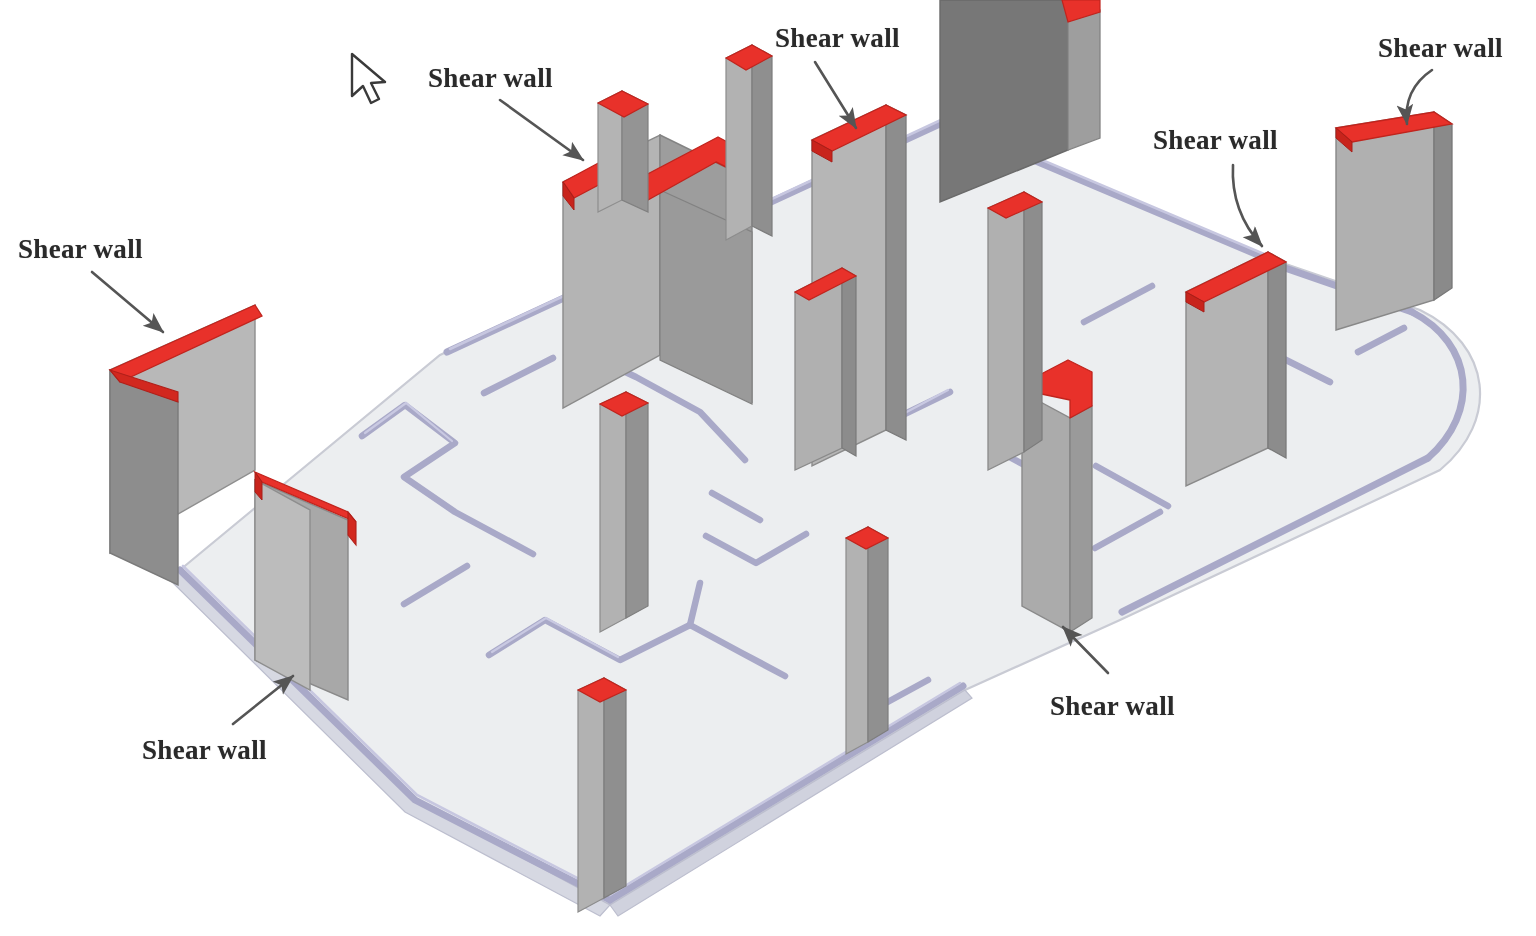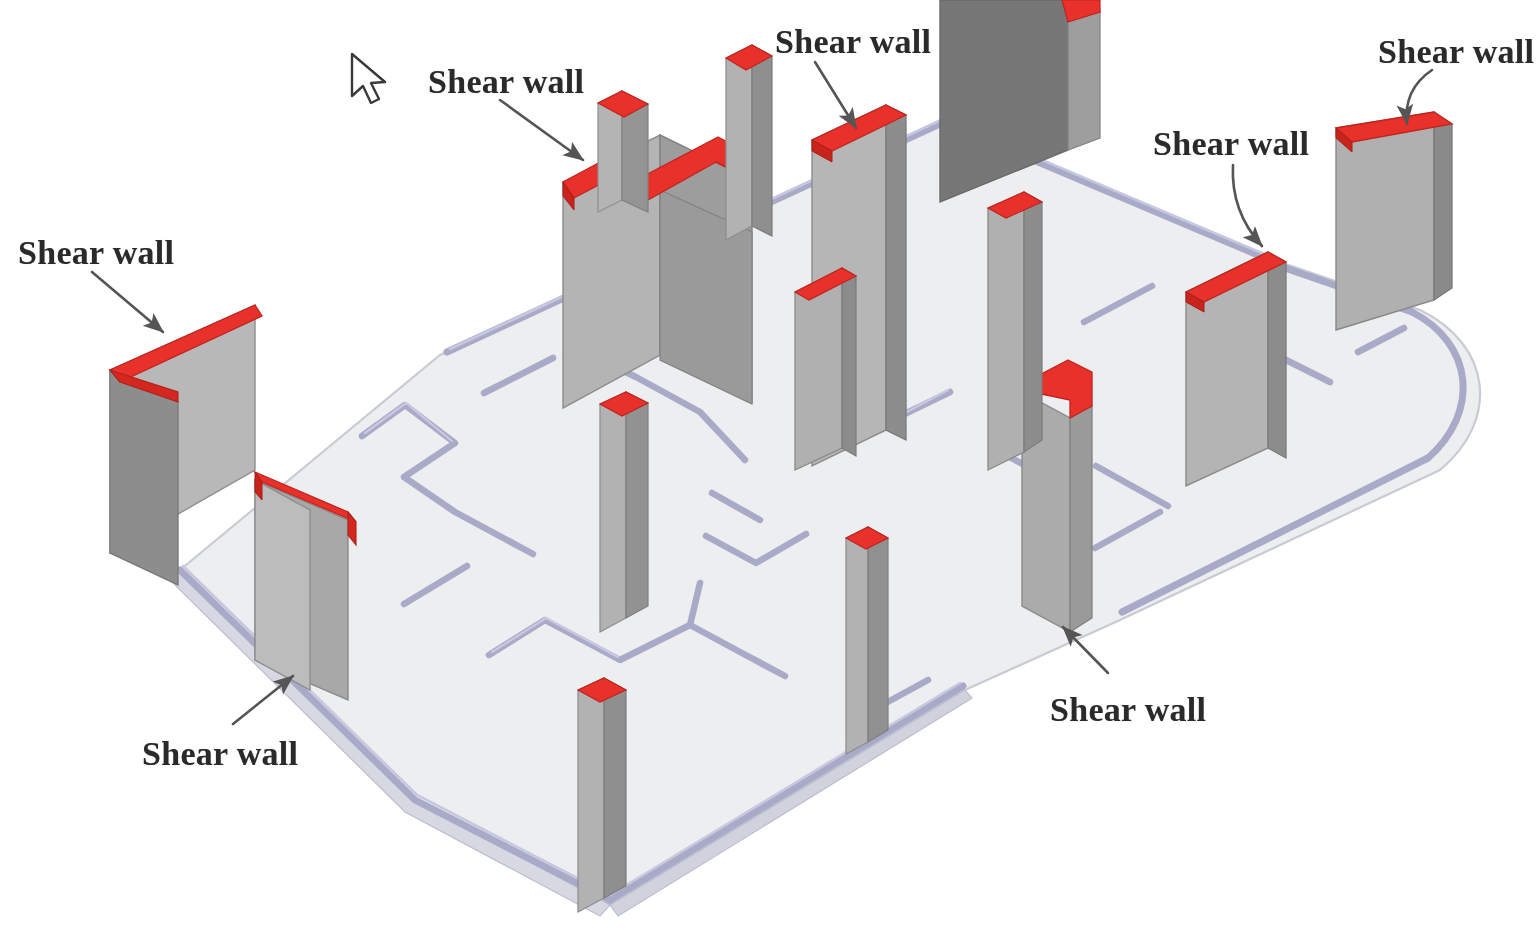--- a/index.html
+++ b/index.html
@@ -26,21 +26,21 @@
     position: absolute;
     left: 0; top: 0;
     width: 1536px;
     height: 936px;
     display: block;
   }
   .annotation-label {
     position: absolute;
     font-family: "Liberation Serif", "DejaVu Serif", serif;
     font-weight: bold;
-    font-size: 34px;
+    font-size: 27px;
     color: #2a2a2a;
     letter-spacing: 0.3px;
     white-space: nowrap;
     line-height: 1;
     text-shadow: 0 0 1px rgba(120,120,120,0.35);
   }
   #cursor-layer {
     position: absolute;
     left: 0; top: 0;
     width: 1536px;

